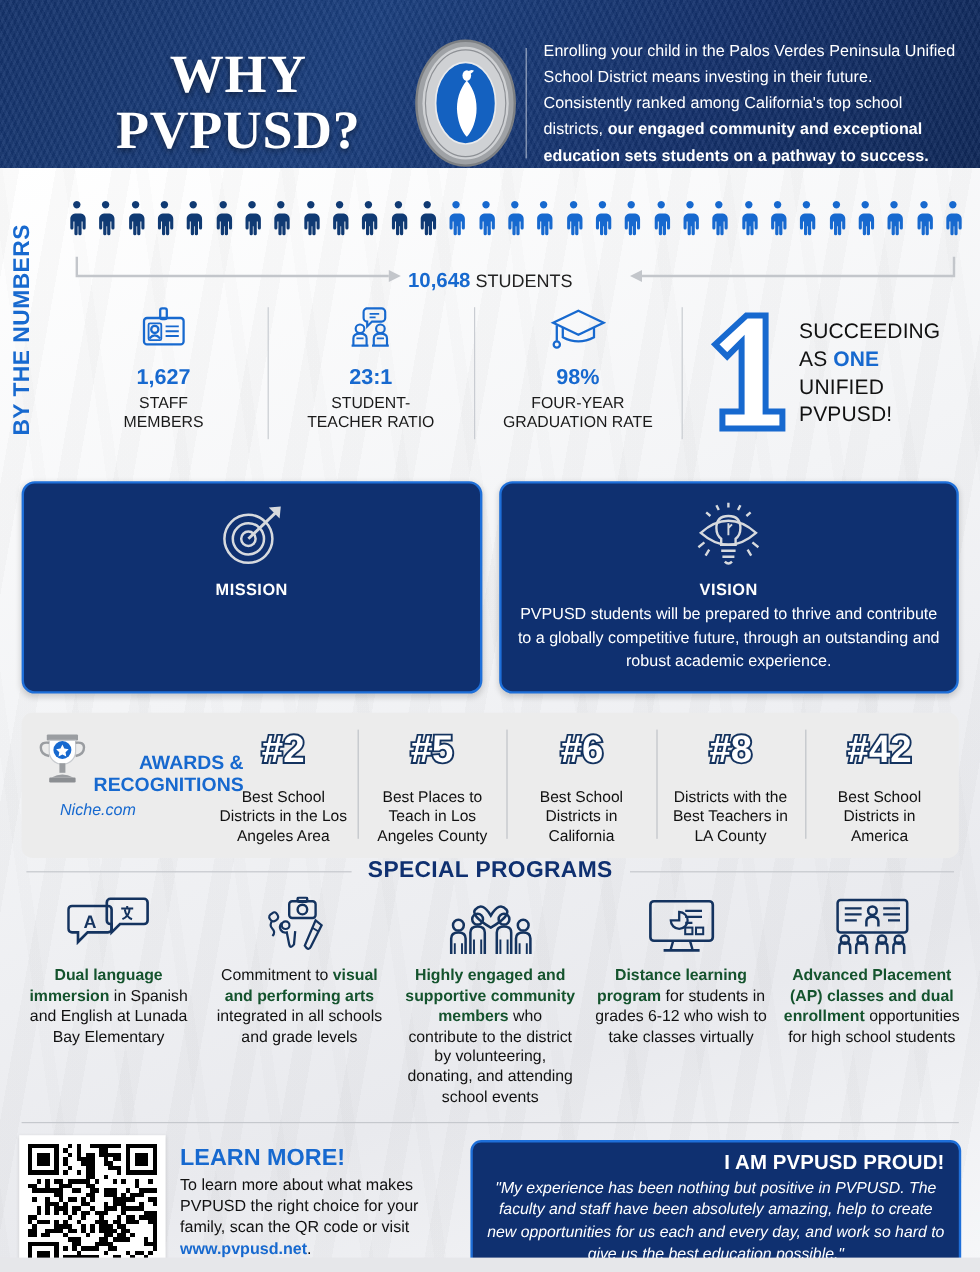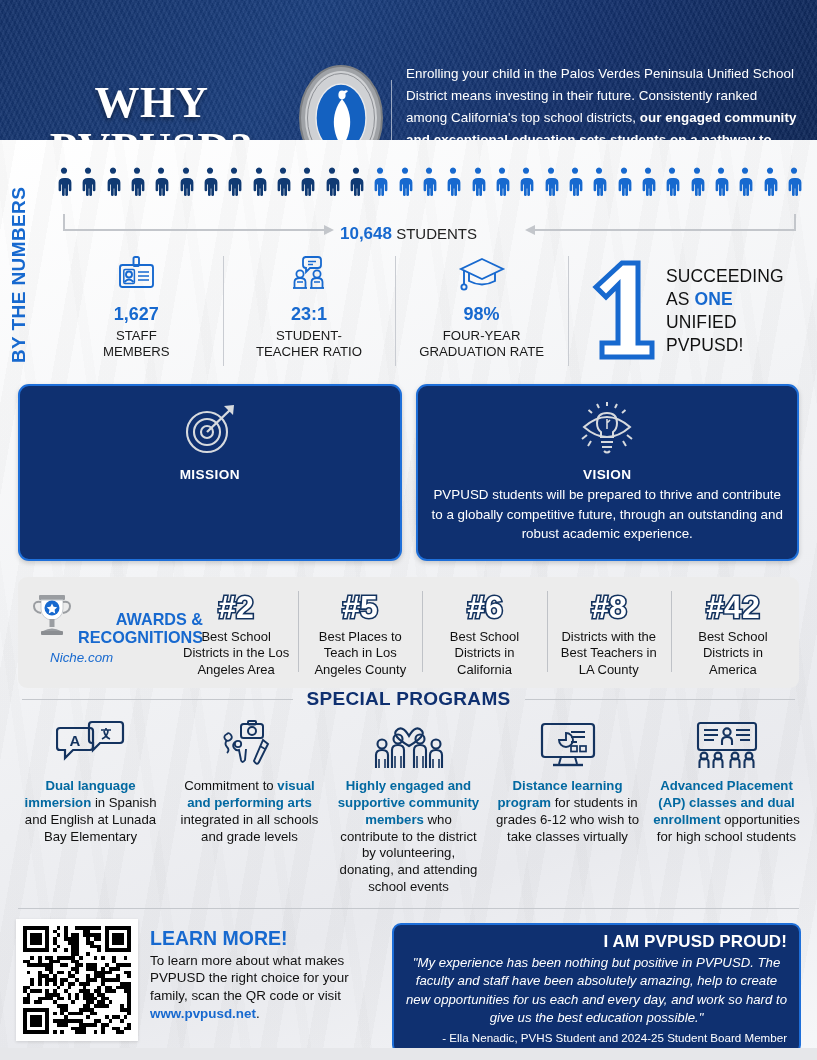--- a/index.html
+++ b/index.html
@@ -12,22 +12,23 @@
   }
   .page { width:817px; height:1060px; position:relative; background:#ffffff; }
 
   
   .header {
     position:relative; height:172px; width:817px;
     background:
       repeating-linear-gradient(115deg, rgba(255,255,255,.035) 0 2px, rgba(0,0,0,.04) 2px 4px),
       repeating-linear-gradient(65deg, rgba(255,255,255,.03) 0 3px, rgba(0,0,0,.03) 3px 6px),
       linear-gradient(120deg,#15336b 0%,#1b3f7e 35%,#14306a 70%,#0f2757 100%);
-    display:flex; align-items:flex-end;
+    display:flex; align-items:center;
     overflow:hidden;
+    padding-left:47px;
   }
   .header:after{
     content:""; position:absolute; left:0; right:0; bottom:0; height:6px;
     background:linear-gradient(180deg,#0d2050,#07122f);
   }
   .hdr-title {
     width:295px; text-align:center; color:#fff;
     font-family:"Liberation Serif", serif;
     font-weight:bold; font-size:45px; line-height:1.02;
     letter-spacing:.5px; padding-left:8px;
@@ -93,21 +94,21 @@
 
   .succeed { flex:1.42; display:flex; align-items:center; position:relative; padding-left:14px;}
   .succeed:before {
     content:""; position:absolute; left:0; top:4px; bottom:4px; width:1px; background:#c9ccd2;
   }
   .big-one { width:78px; flex:none; }
   .succeed-txt { font-size:17.5px; line-height:1.32; color:#111; font-weight:normal; letter-spacing:.1px; padding-left:6px;}
   .succeed-txt .one { color:#1769cf; font-weight:bold; }
 
   
-  .mv-row { display:flex; gap:14px; padding:0 18px; margin-top:2px; }
+  .mv-row { display:flex; gap:14px; padding:0 18px; margin-top:19px; }
   .mv-card {
     flex:1; background:#0f3070; border:2.5px solid #1e6fd9; border-radius:11px;
     padding:13px 14px 15px; color:#fff; text-align:center;
     box-shadow:0 2px 5px rgba(0,0,0,.18);
     min-height:170px;
   }
   .mv-icon { height:62px; display:flex; align-items:center; justify-content:center; }
   .mv-title { font-weight:bold; font-size:13.6px; letter-spacing:.4px; margin:6px 0 3px; }
   .mv-body { font-size:13.4px; line-height:1.47; }
 
@@ -125,31 +126,31 @@
   .aw-src { color:#1769cf; font-style:italic; font-size:13.4px; margin-top:4px; text-align:left; padding-left:20px;}
   .aw-item {
     flex:1; text-align:center; position:relative; padding:2px 7px 0;
     display:flex; flex-direction:column; align-items:center;
   }
   .aw-item + .aw-item:before, .aw-item:first-of-type:before {
     content:""; position:absolute; left:0; top:6px; bottom:6px; width:1px; background:#bfc2c7;
   }
   .aw-rank { height:40px; display:flex; align-items:center; justify-content:center; }
   .aw-rank svg { overflow:visible; }
-  .aw-desc { font-size:13px; line-height:1.26; color:#111; margin-top:2px; }
+  .aw-desc { font-size:13px; line-height:1.26; color:#111; margin-top:12px; }
 
   
   .sp-head { display:flex; align-items:center; gap:14px; padding:0 22px; margin-top:0; }
   .sp-head .rule { flex:1; height:1px; background:#c5c8cd; }
   .sp-head .t { color:#0f3070; font-weight:bold; font-size:19px; letter-spacing:.3px; }
   .sp-row { display:flex; padding:8px 12px 0; gap:2px; }
   .sp-item { flex:1; text-align:center; padding:0 5px; }
   .sp-icon { height:52px; display:flex; align-items:flex-end; justify-content:center; }
   .sp-txt { font-size:13.2px; line-height:1.27; color:#111; margin-top:8px; }
-  .sp-txt .hl { color:#0369a1; font-weight:bold;margin-top:36px; }
+  .sp-txt .hl { color:#14532d; font-weight:bold;margin-top:36px; }
   .sp-rule { height:1px; background:#c5c8cd; margin:12px 18px 0; }
 
   
   .footer { display:flex; padding:10px 16px 0; gap:12px; align-items:flex-start; }
   .qr-box { background:#fff; padding:7px; width:122px; height:122px; flex:none; box-shadow:0 1px 3px rgba(0,0,0,.12); }
   .learn { flex:none; width:230px; padding-top:8px; }
   .learn-t { color:#1769cf; font-weight:bold; font-size:19.5px; }
   .learn-b { font-size:13.4px; line-height:1.33; color:#111; margin-top:2px; }
   .learn-b .link { color:#1769cf; font-weight:bold; }
   .proud {

